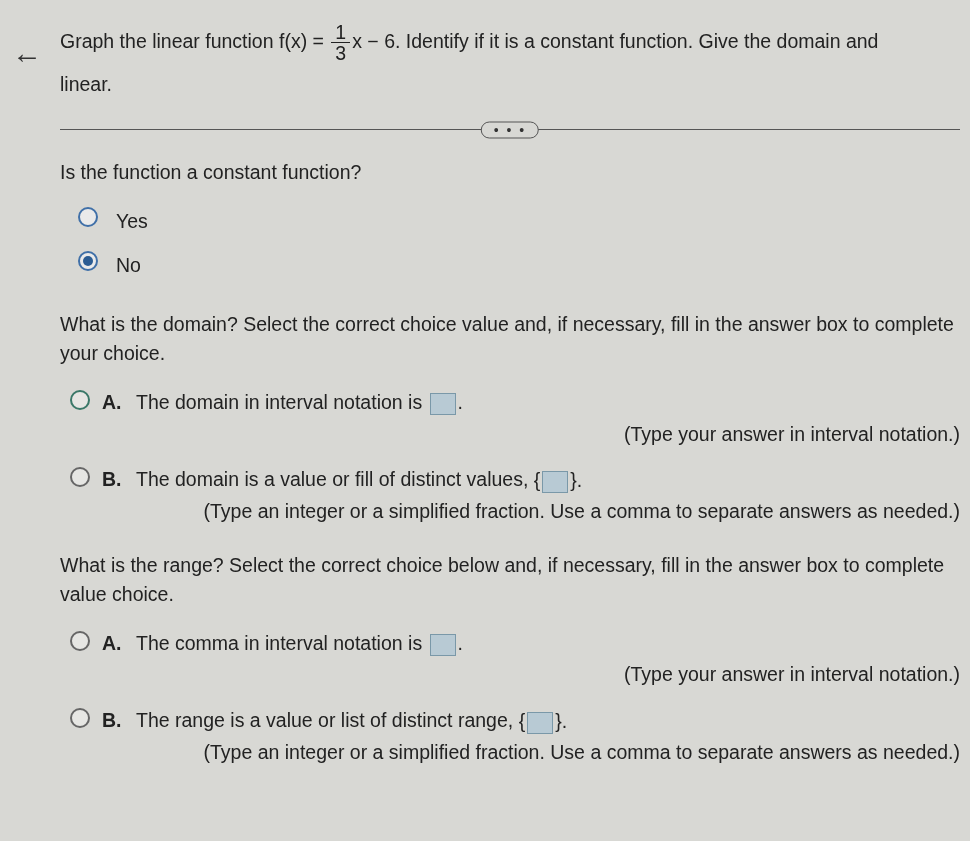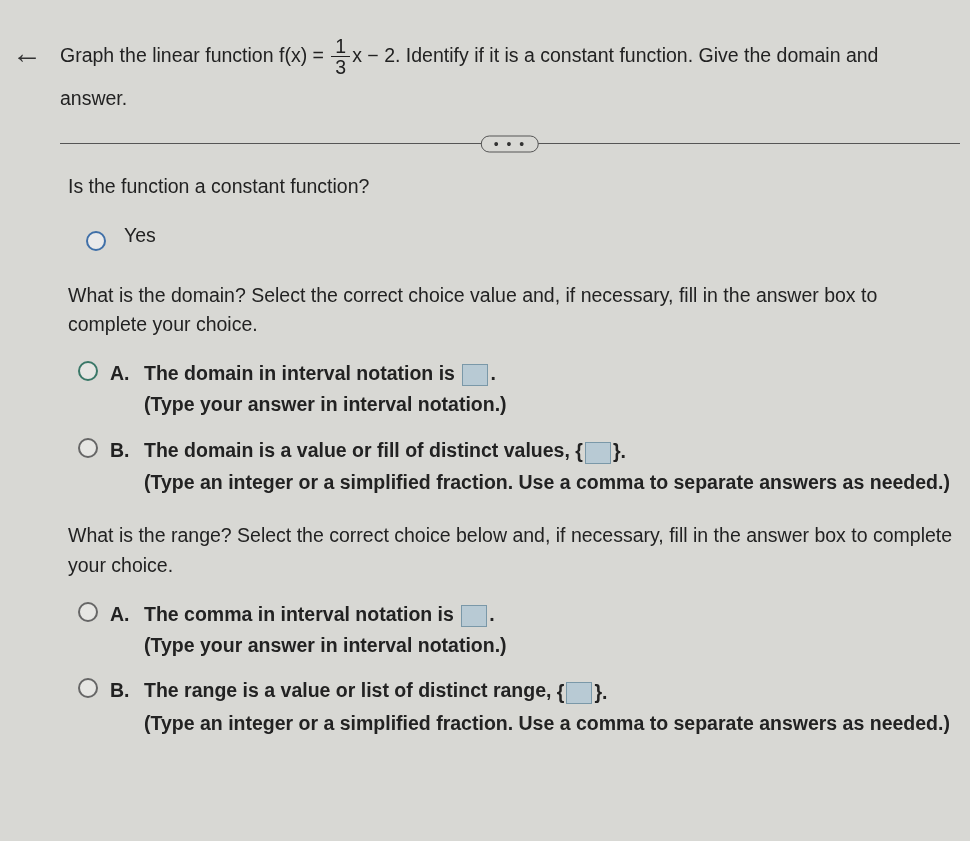--- a/index.html
+++ b/index.html
@@ -17,21 +17,21 @@
     left: 12px;
     top: 36px;
     font-size: 30px;
     color: #333;
     cursor: pointer;
     font-weight: bold;
   }
   .content {
     position: absolute;
     left: 60px;
-    top: 36px;
+    top: 22px;
     right: 10px;
     font-size: 19.5px;
     line-height: 1.5;
   }
   .prompt-line {
     margin-bottom: 6px;
   }
   .frac {
     display: inline-block;
     vertical-align: middle;
@@ -66,21 +66,21 @@
   }
   .question-text {
     margin: 0 0 20px 0;
   }
   .radio-group {
     margin-left: 18px;
     margin-bottom: 30px;
   }
   .radio-row {
     display: flex;
-    align-items: flex-end;
+    align-items: flex-start;
     margin-bottom: 14px;
   }
   .radio {
     width: 20px; height: 20px;
     border: 2px solid #4070a8;
     border-radius: 50%;
     margin-right: 18px;
     position: relative;
     cursor: pointer;
     background: #eaeaea;
@@ -111,67 +111,72 @@
   }
   .choice-radio.hover {
     border-color: #3a7868;
   }
   .letter {
     font-weight: bold;
     margin-right: 10px;
     flex-shrink: 0;
     min-width: 24px;
   }
-  .choice-body { flex: 1; font-weight: bold; }
+  .choice-body { flex: 1; }
   .answer-box {
     display: inline-block;
     width: 26px; height: 22px;
     background: #b8cad4;
     border: 1px solid #7a98a8;
     vertical-align: middle;
     margin: 0 2px;
   }
   .hint {
     display: block;
     margin-top: 2px;
+    text-align: right;
   }
   .brace-box {
     display: inline-block;
     vertical-align: middle;
   }
-  .section { margin-bottom: 24px; margin-left: 8px; }
+  .section { margin-bottom: 24px; }
 </style>
 </head>
 <body>
 
 <div class="back-arrow">←</div>
 
 <div class="content">
 
   <div class="prompt-line">
     <span>Graph the linear function f(x) = </span>
     <span class="frac">
       <span class="num">1</span>
       <span class="den">3</span>
-    </span><span>x − 2. Identify if it is a constant function. Give the domain and</span>
-  </div>
-  <div class="prompt-line">answer.</div>
+    </span><span>x − 6. Identify if it is a constant function. Give the domain and</span>
+  </div>
+  <div class="prompt-line">linear.</div>
 
   <div class="hr-wrap">
     <div class="hr-line"></div>
     <div class="dots-pill">• • •</div>
   </div>
 
   <div class="section">
     <div class="question-text">Is the function a constant function?</div>
     <div class="radio-group">
       <div class="radio-row">
         <div class="radio"></div>
         <span>Yes</span>
       </div>
+      <div class="radio-row">
+        <div class="radio selected"></div>
+        <span>No</span>
+      </div>
     </div>
   </div>
 
   <div class="section">
     <div class="question-text">What is the domain? Select the correct choice value and, if necessary, fill in the answer box to complete your choice.</div>
     <div class="choice-group">
 
       <div class="choice-row">
         <div class="choice-radio hover"></div>
         <span class="letter">A.</span>
@@ -191,21 +196,21 @@
             <span>{</span><span class="answer-box"></span><span>}.</span>
           </span>
           <span class="hint">(Type an integer or a simplified fraction. Use a comma to separate answers as needed.)</span>
         </div>
       </div>
 
     </div>
   </div>
 
   <div class="section">
-    <div class="question-text">What is the range? Select the correct choice below and, if necessary, fill in the answer box to complete your choice.</div>
+    <div class="question-text">What is the range? Select the correct choice below and, if necessary, fill in the answer box to complete value choice.</div>
     <div class="choice-group">
 
       <div class="choice-row">
         <div class="choice-radio"></div>
         <span class="letter">A.</span>
         <div class="choice-body">
           <span>The comma in interval notation is </span>
           <span class="answer-box"></span><span>.</span>
           <span class="hint">(Type your answer in interval notation.)</span>
         </div>

